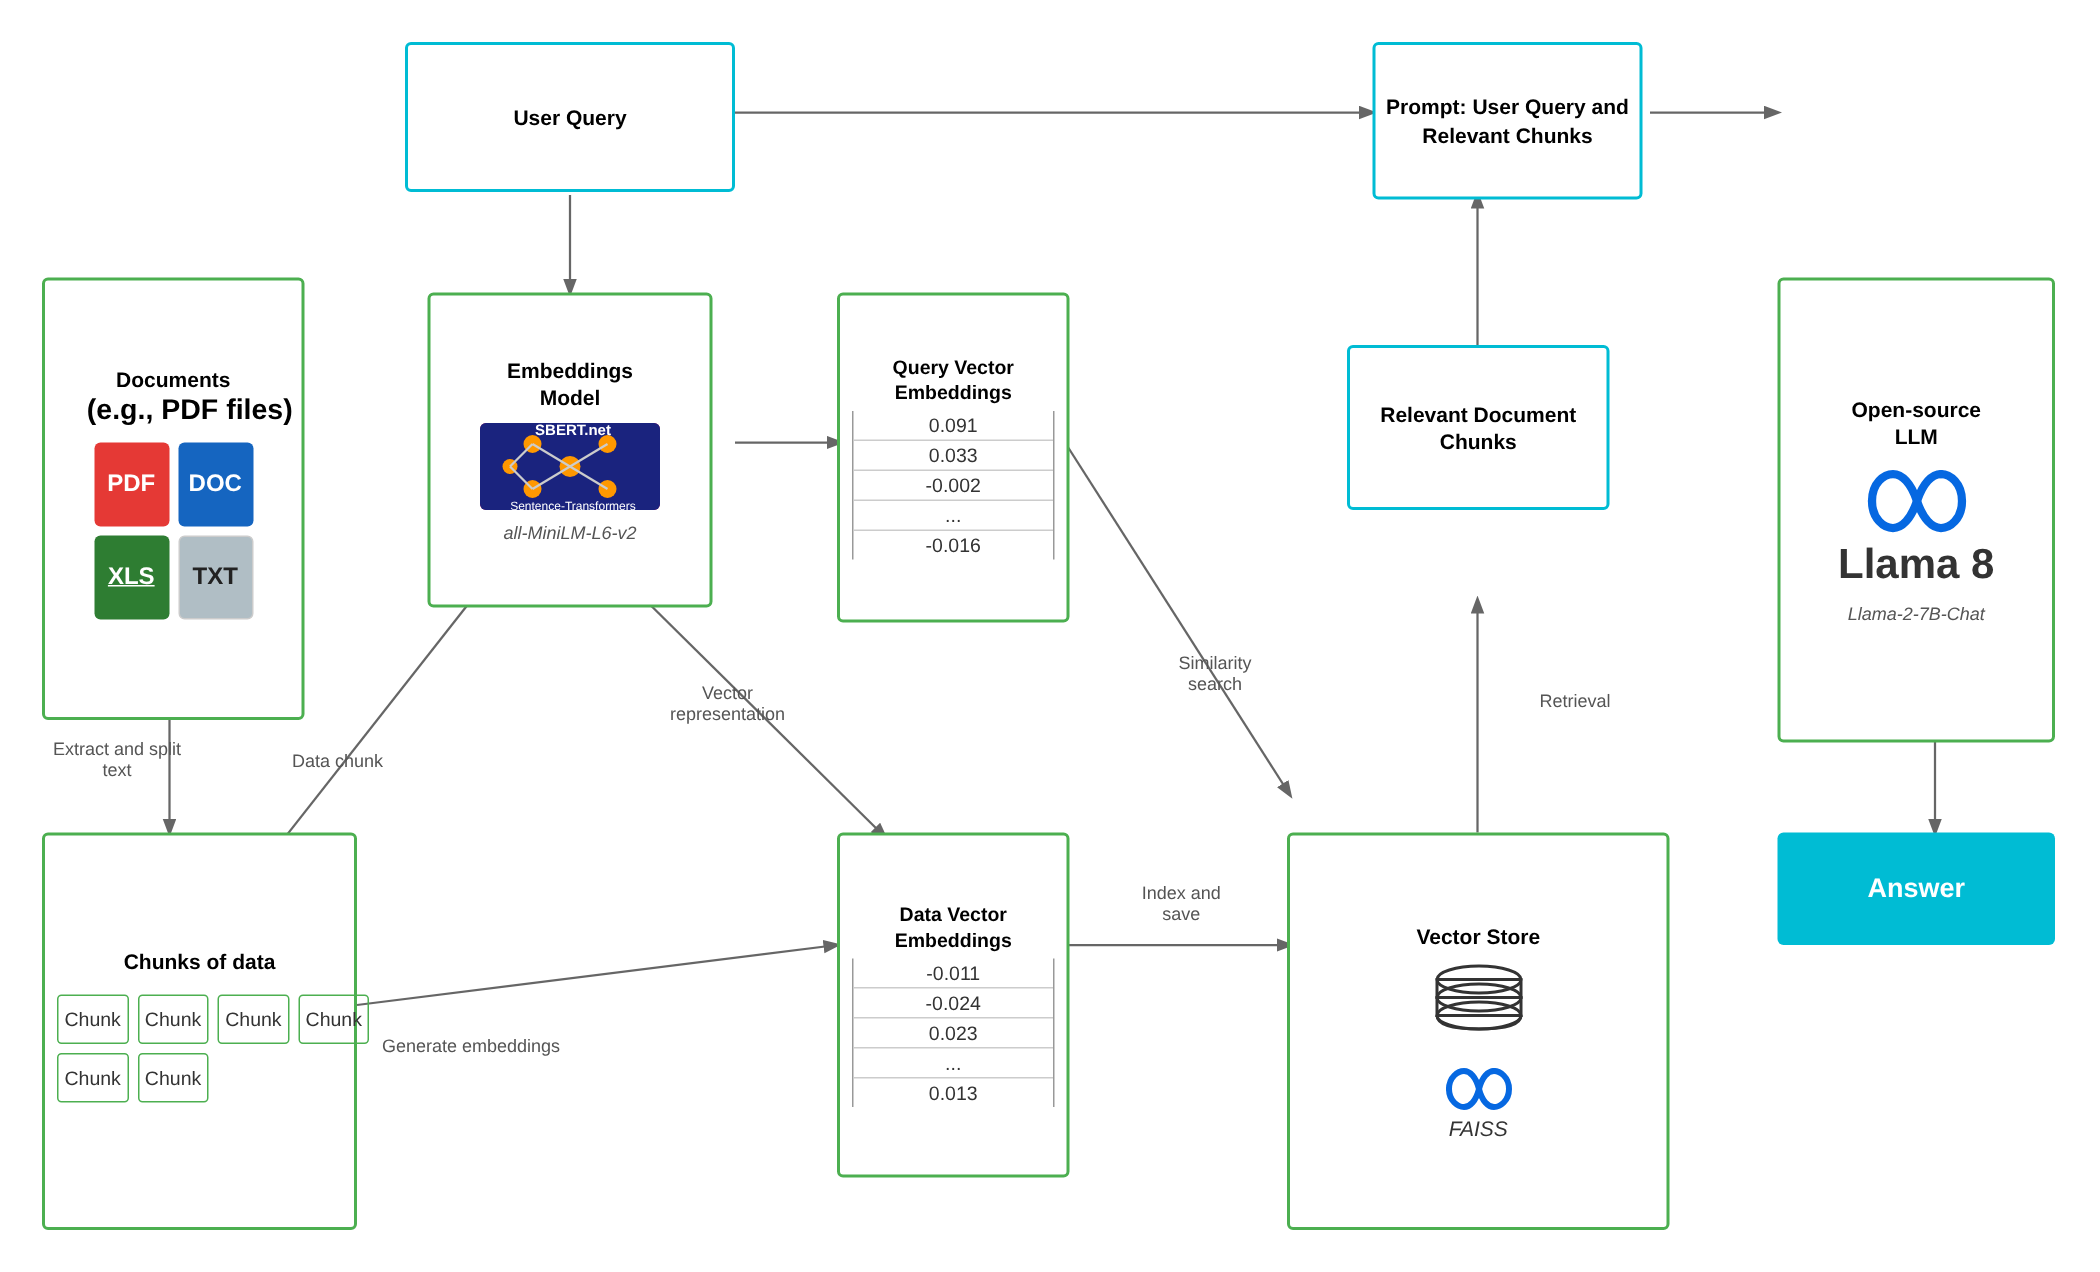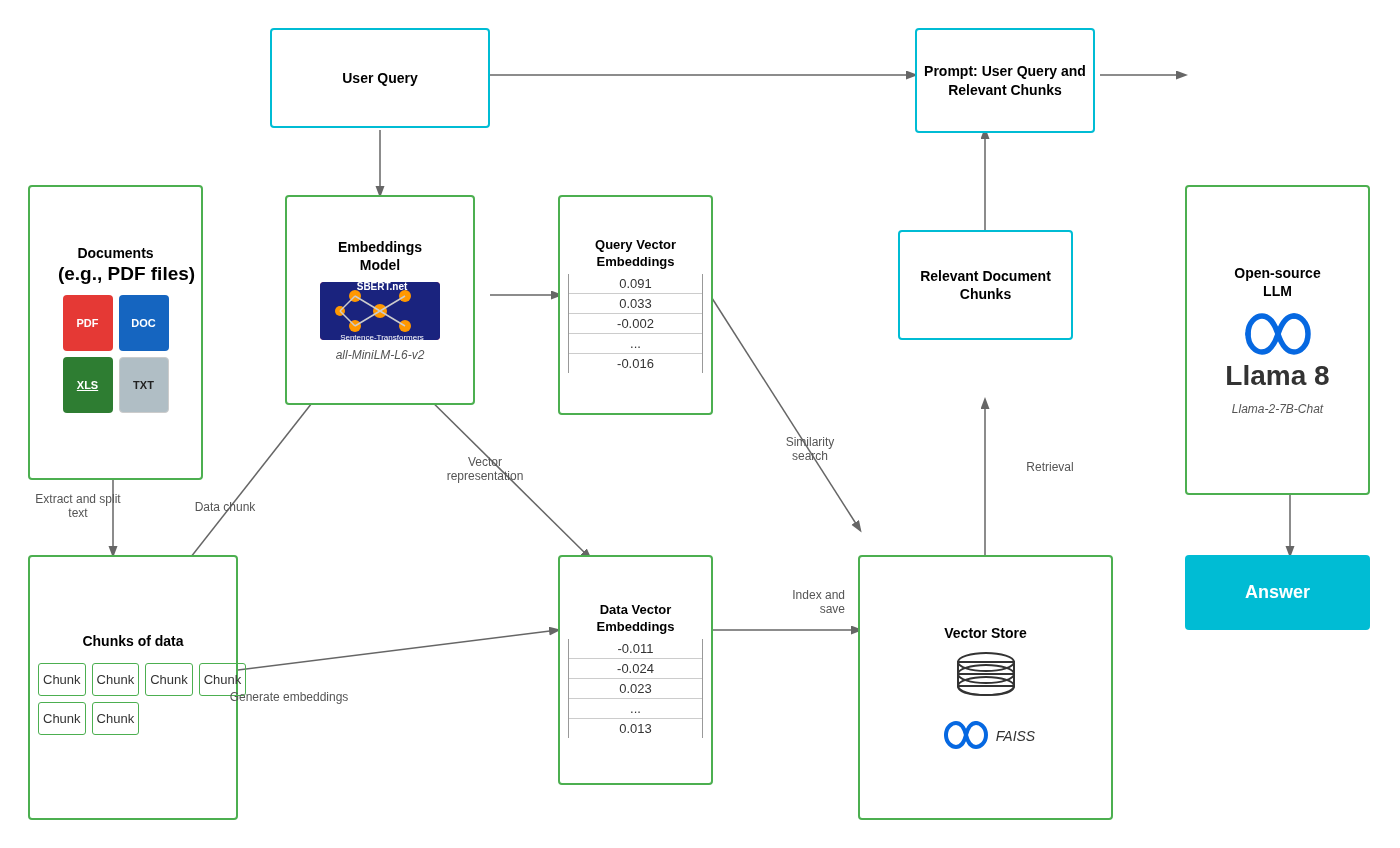--- a/index.html
+++ b/index.html
@@ -100,21 +100,21 @@
       gap: 6px;
       padding: 8px;
     }
     .doc-icon {
       width: 50px;
       height: 56px;
       border-radius: 4px;
       display: flex;
       align-items: center;
       justify-content: center;
-      font-size: 11px;
+      font-size: 16px;
       font-weight: bold;
       color: white;
     }
     .doc-pdf { background: #e53935; }
     .doc-doc { background: #1565c0; }
     .doc-xls { background: #2e7d32; text-decoration: underline; }
     .doc-txt { background: #78909c; border: 1px solid #ccc; color: #333; }
 
     
     .sbert-img {
@@ -268,21 +268,21 @@
 
     <svg width="70" height="65" viewBox="0 0 70 65" style="margin:8px 0 4px;">
       <ellipse cx="35" cy="12" rx="28" ry="9" fill="none" stroke="#333" stroke-width="2"></ellipse>
       <rect x="7" y="12" width="56" height="12" fill="none" stroke="#333" stroke-width="2"></rect>
       <ellipse cx="35" cy="24" rx="28" ry="9" fill="none" stroke="#333" stroke-width="2"></ellipse>
       <rect x="7" y="24" width="56" height="12" fill="none" stroke="#333" stroke-width="2"></rect>
       <ellipse cx="35" cy="36" rx="28" ry="9" fill="none" stroke="#333" stroke-width="2"></ellipse>
       <path d="M7,36 Q7,45 35,45 Q63,45 63,36" fill="none" stroke="#333" stroke-width="2"></path>
     </svg>
 
-    <div style="display:flex; flex-direction:row; align-items:center;">
+    <div style="display:flex; flex-direction:column; align-items:center;">
       <svg width="60" height="32" viewBox="0 0 60 32">
         <path d="M10,16 C10,8 16,4 20,4 C24,4 28,8 30,16 C32,24 36,28 40,28 C44,28 50,24 50,16 C50,8 44,4 40,4" fill="none" stroke="#0668E1" stroke-width="4" stroke-linecap="round"></path>
         <path d="M10,16 C10,24 16,28 20,28 C24,28 28,24 30,16 C32,8 36,4 40,4" fill="none" stroke="#0668E1" stroke-width="4" stroke-linecap="round"></path>
       </svg>
       <span style="font-style:italic; font-size:14px; color:#333; margin-top:2px;">FAISS</span>
     </div>
   </div>
 
   <div class="box box-green" style="left:1185px; top:185px; width:185px; height:310px;">
     <span class="box-title">Open-source<br>LLM</span>
@@ -296,18 +296,18 @@
   </div>
 
   <div class="box box-cyan-filled" style="left:1185px; top:555px; width:185px; height:75px;">
     <span class="box-title" style="font-size:18px; font-weight:bold; color:#fff;">Answer</span>
   </div>
 
   <div class="arrow-label" style="left:28px; top:492px; width:100px;">Extract and
 split text</div>
   <div class="arrow-label" style="left:170px; top:500px; width:110px;">Data chunk</div>
   <div class="arrow-label" style="left:420px; top:455px; width:130px;">Vector<br>representation</div>
-  <div class="arrow-label" style="left:214px; top:690px; width:150px;">Generate embeddings</div>
-  <div class="arrow-label" style="left:730px; top:588px; width:115px;text-align:right;">Index and<br>save</div>
+  <div class="arrow-label" style="left:239px; top:690px; width:150px;">Generate embeddings</div>
+  <div class="arrow-label" style="left:730px; top:588px; width:115px;">Index and<br>save</div>
   <div class="arrow-label" style="left:755px; top:435px; width:110px;">Similarity<br>search</div>
   <div class="arrow-label" style="left:1010px; top:460px; width:80px;">Retrieval</div>
 
 </div>
 
 </body></html>

